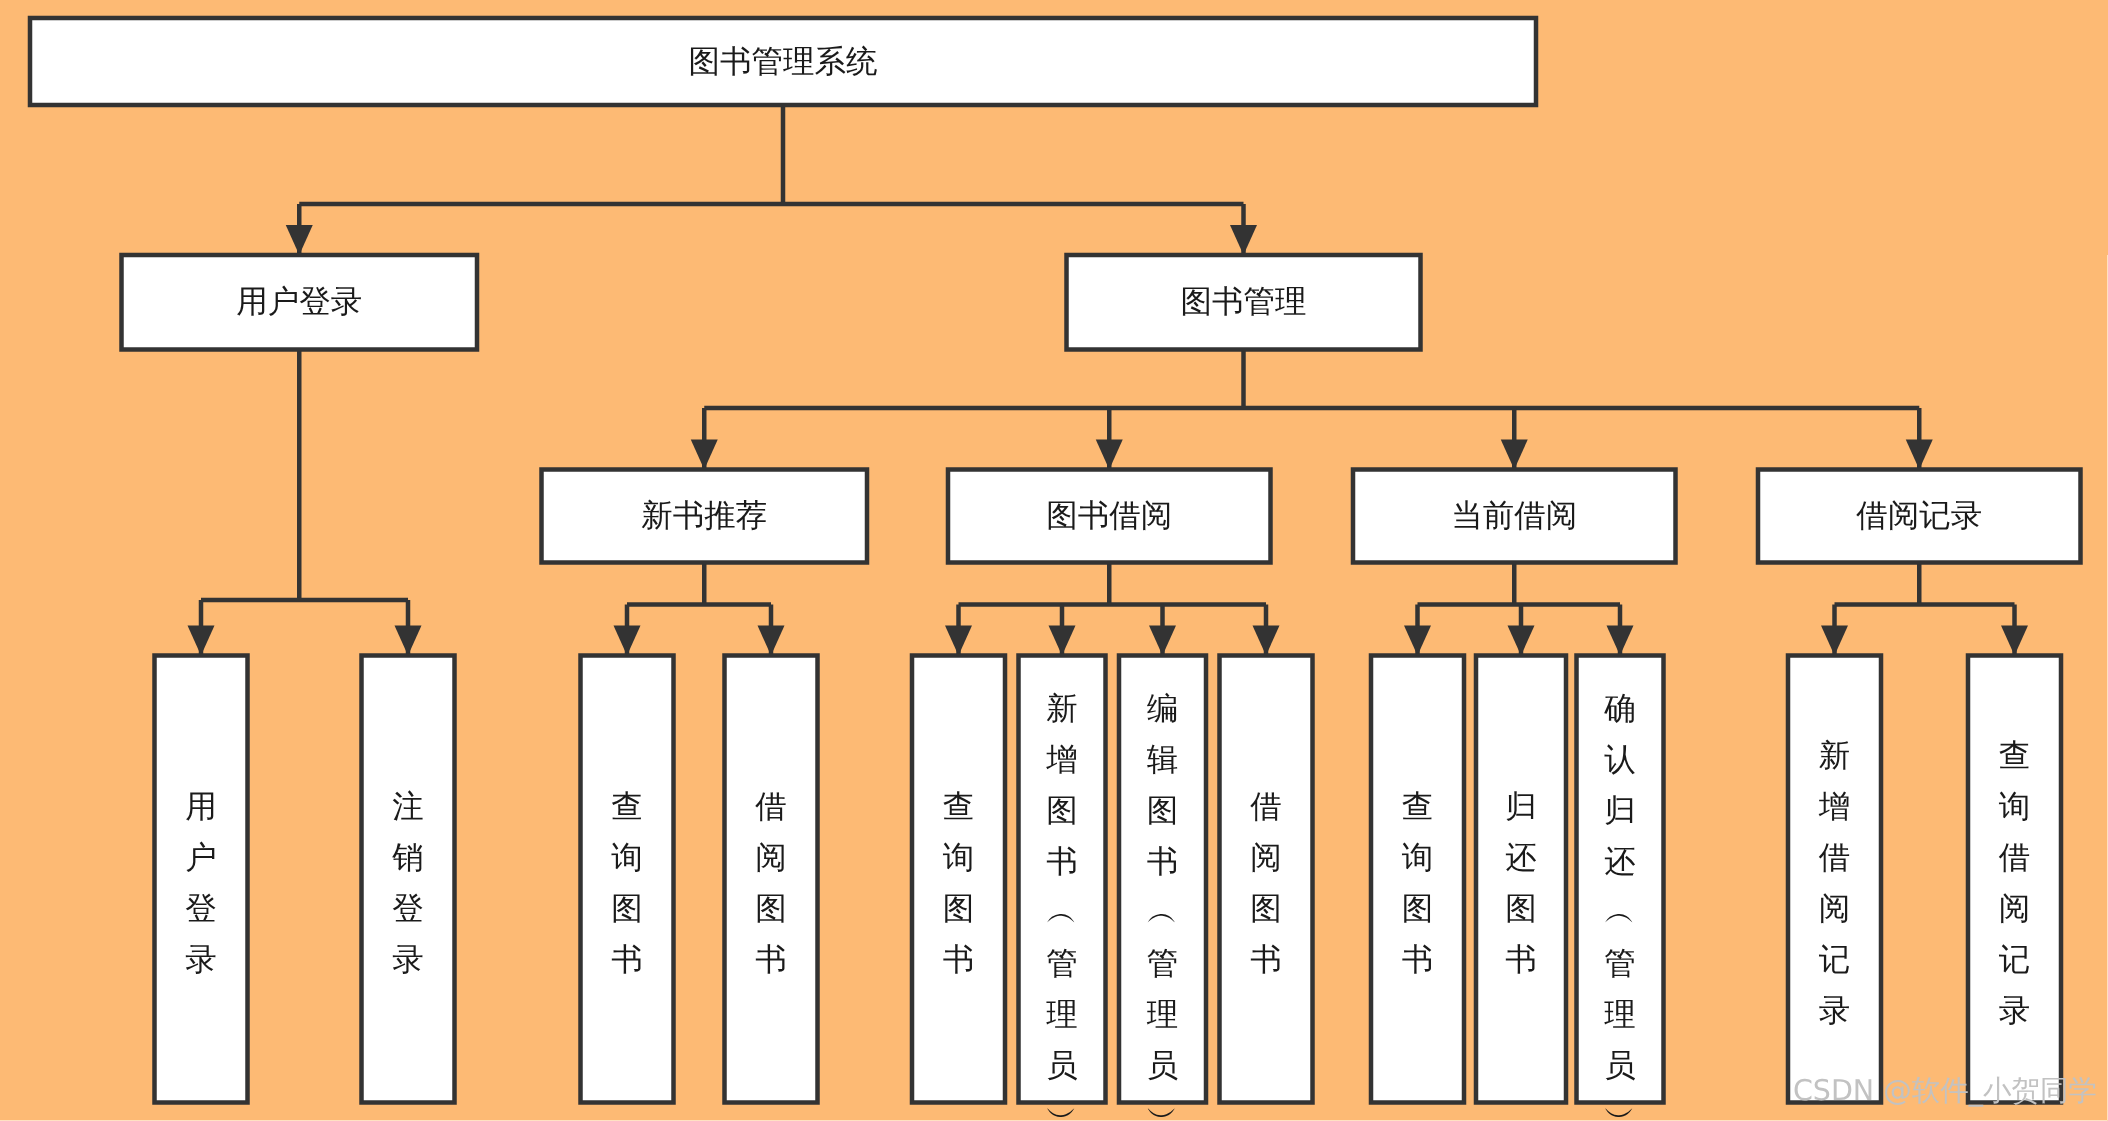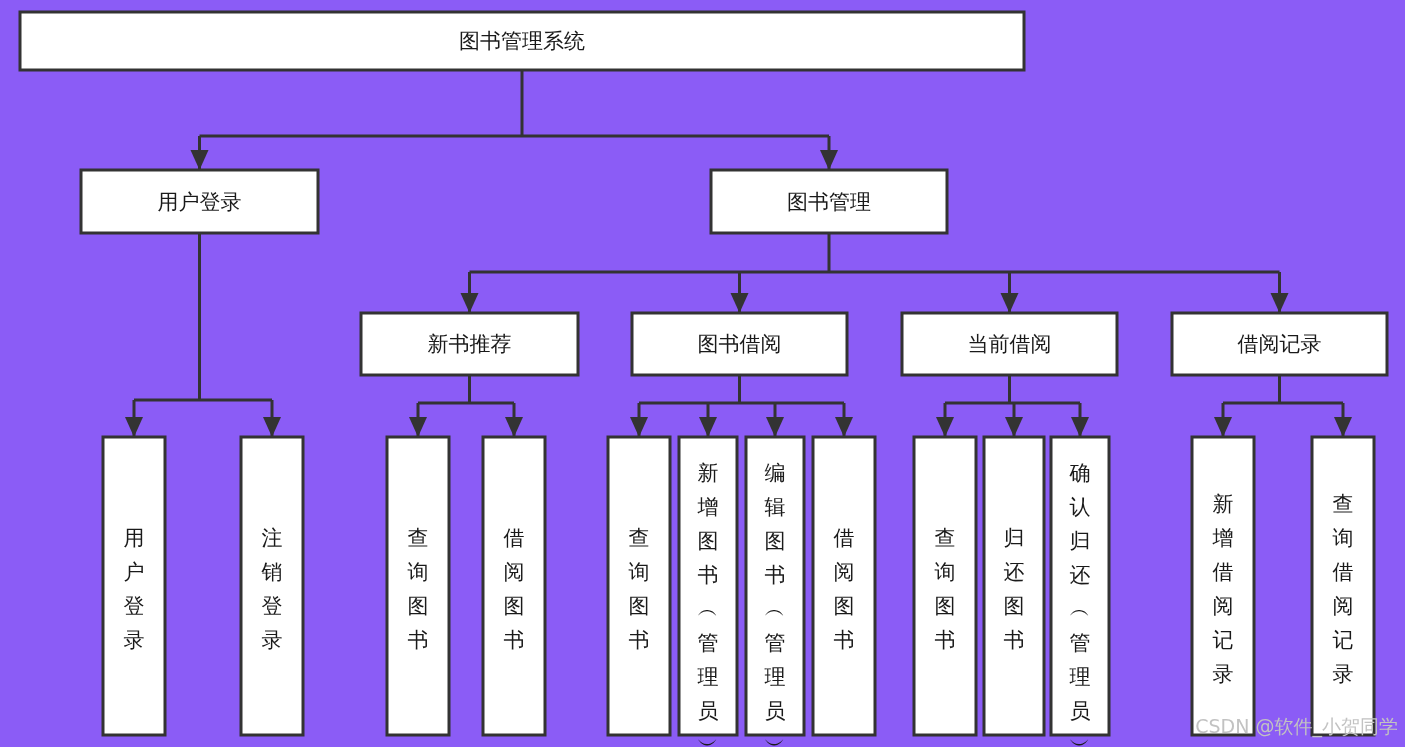--- a/index.html
+++ b/index.html
@@ -10,21 +10,21 @@
   body {
     width: 1405px;
     height: 747px;
     font-family: "Liberation Sans", "DejaVu Sans", sans-serif;
     overflow: hidden;
   }
   #diagram-root {
     position: relative;
     width: 1405px;
     height: 747px;
-    background: #8b5cf6;
+    background: #fdba74;
   }
   svg#flow-svg {
     position: absolute;
     top: 0;
     left: 0;
     width: 1405px;
     height: 747px;
     display: block;
   }
   .node-rect {

